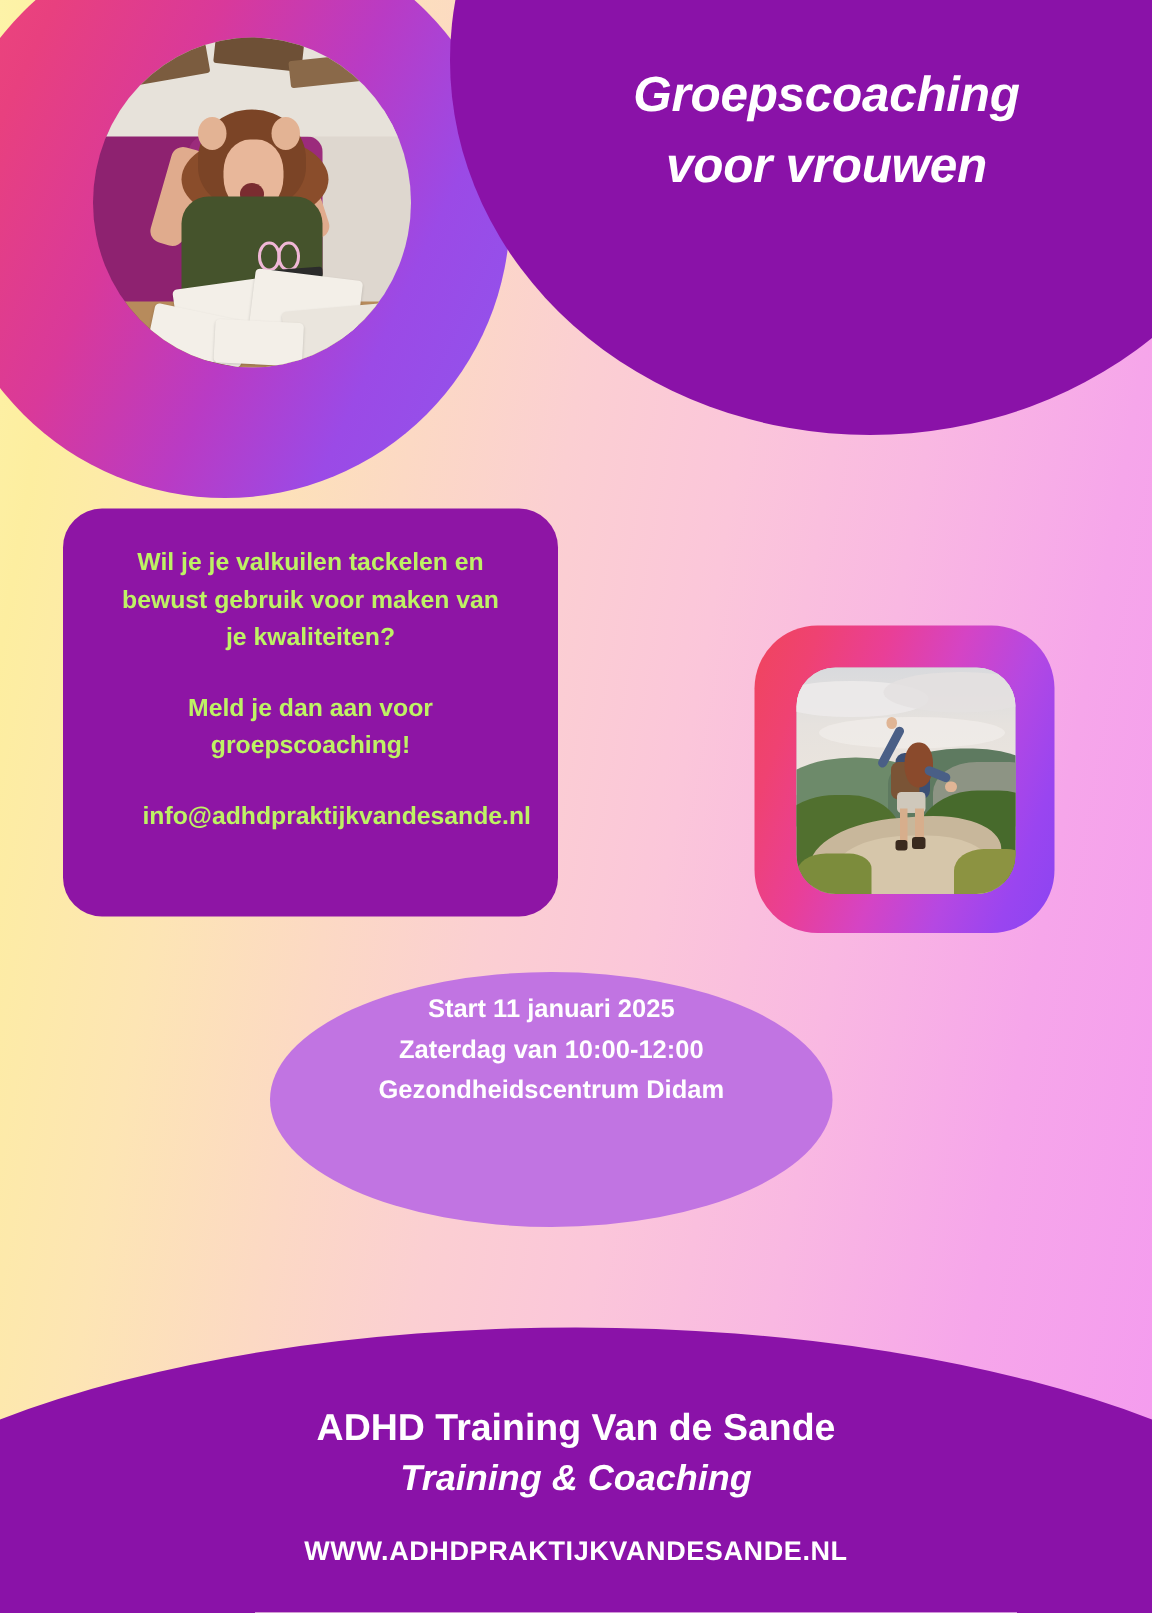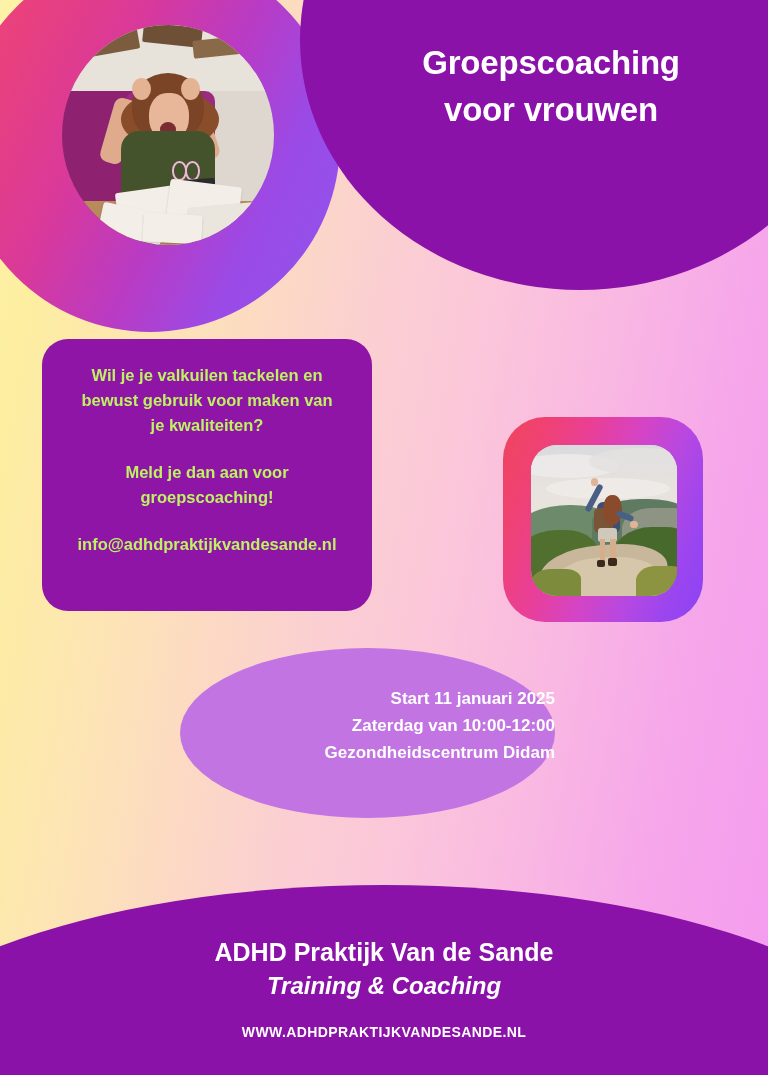--- a/index.html
+++ b/index.html
@@ -103,21 +103,21 @@
     left: 356px;
     top: 40px;
     width: 390px;
     text-align: center;
     color: #ffffff;
     font-size: 33px;
     line-height: 1.42;
     font-weight: bold;
     letter-spacing: -0.2px;
   }
-  .hero-title div { white-space: nowrap; }
+  .hero-title div { white-space: nowrap; font-style: italic; }
 
   
   .info-box {
     position: absolute;
     left: 42px;
     top: 339px;
     width: 330px;
     height: 272px;
     border-radius: 26px;
     background: #8e15a5;
@@ -125,21 +125,21 @@
     box-sizing: border-box;
     padding: 24px 18px 0 18px;
     text-align: center;
     font-size: 16.5px;
     font-weight: bold;
     line-height: 1.52;
   }
   .info-box .para { margin: 0 0 0 0; }
   .info-box .gap { height: 22px; }
   .info-box .contact { line-height: 1.5; }
-  .info-box .email { white-space: nowrap; }
+  .info-box .email { white-space: nowrap; text-align: right; }
 
   
   .photo-frame {
     position: absolute;
     left: 503px;
     top: 417px;
     width: 200px;
     height: 205px;
     border-radius: 42px;
     padding: 28px 26px 26px 28px;
@@ -196,23 +196,23 @@
     left: 180px;
     top: 648px;
     width: 375px;
     height: 170px;
     border-radius: 50%;
     background: #c174e2;
   }
   .schedule-text {
     position: absolute;
     left: 180px;
-    top: 686px;
+    top: 660px;
     width: 375px;
-    text-align: right;
+    text-align: center;
     color: #ffffff;
     font-size: 17px;
     font-weight: bold;
     line-height: 1.58;
   }
   .schedule-text div { white-space: nowrap; }
 
   
   .footer-shape {
     position: absolute;
@@ -237,21 +237,21 @@
     line-height: 1.3;
   }
   .footer-sub {
     font-size: 24px;
     font-weight: bold;
     font-style: italic;
     line-height: 1.35;
     margin-top: 1px;
   }
   .footer-url {
-    font-size: 14px;
+    font-size: 18px;
     font-weight: bold;
     letter-spacing: 0.4px;
     margin-top: 22px;
   }
 </style>
 </head>
 <body>
 
 <div class="poster">
 
@@ -342,18 +342,18 @@
 
   <div class="schedule-ellipse"></div>
   <div class="schedule-text">
     <div>Start 11 januari 2025</div>
     <div>Zaterdag van 10:00-12:00</div>
     <div>Gezondheidscentrum Didam</div>
   </div>
 
   <div class="footer-shape"></div>
   <div class="footer-text">
-    <div class="footer-name">ADHD Praktijk Van de Sande</div>
+    <div class="footer-name">ADHD Training Van de Sande</div>
     <div class="footer-sub">Training &amp; Coaching</div>
     <div class="footer-url">WWW.ADHDPRAKTIJKVANDESANDE.NL</div>
   </div>
 
 </div>
 
 </body></html>

